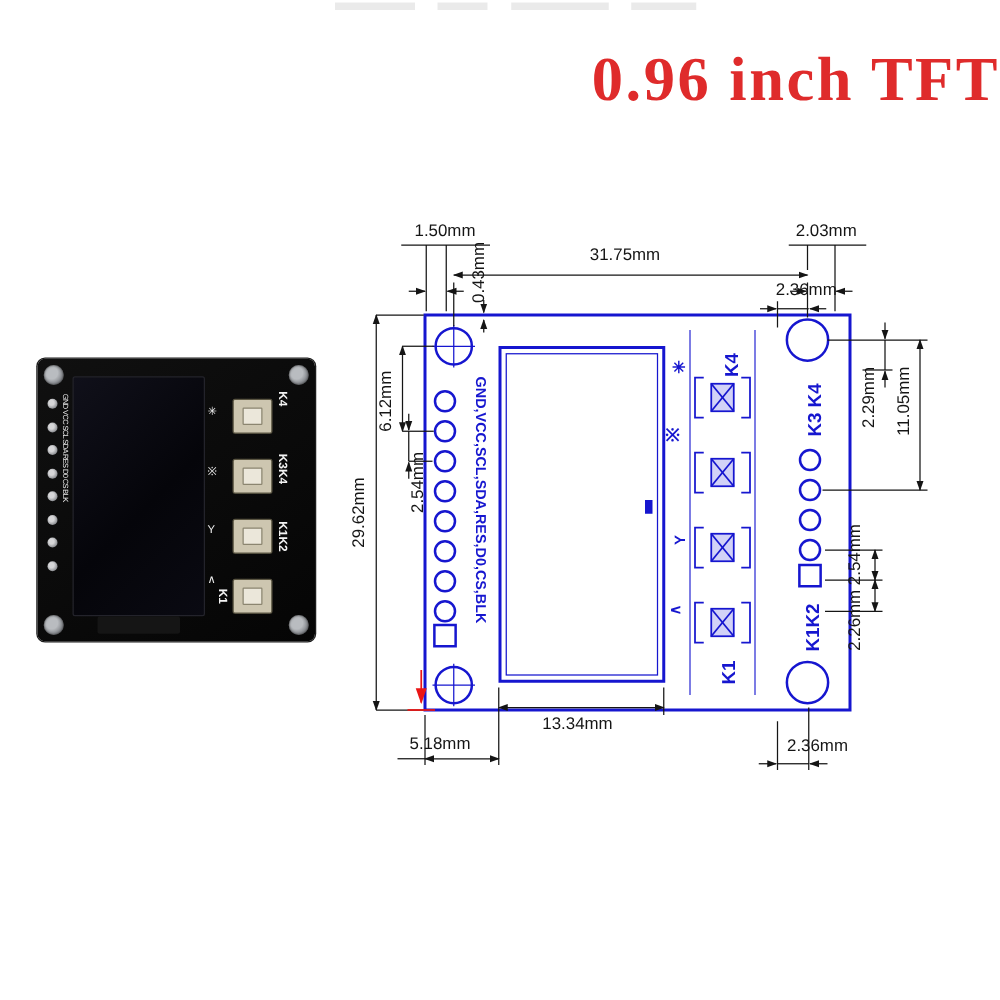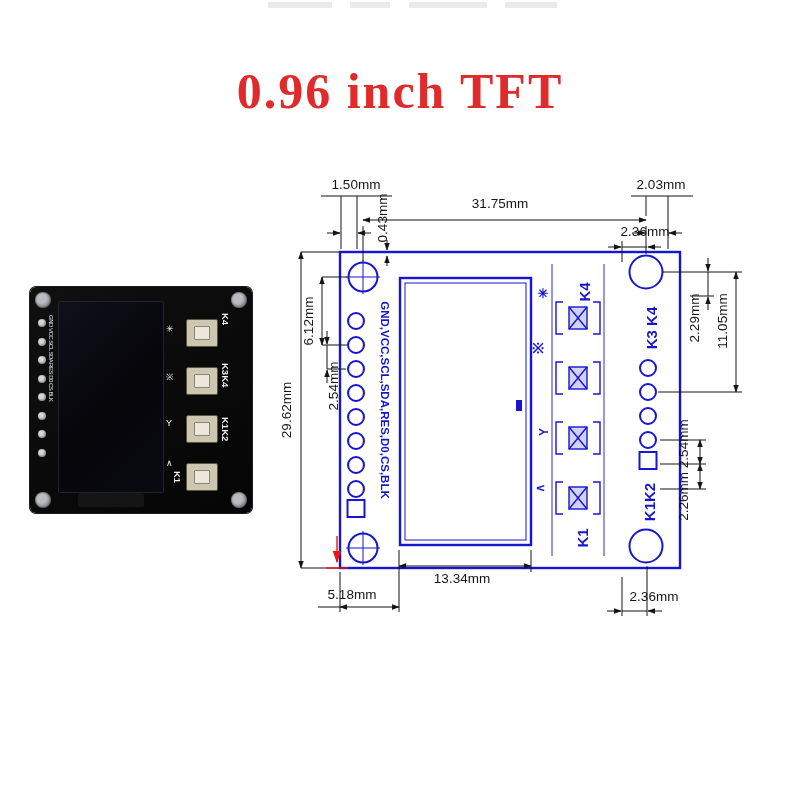--- a/index.html
+++ b/index.html
@@ -1,21 +1,21 @@
 <!DOCTYPE html>
 <html><head>
 <meta charset="utf-8">
 <style>
   html,body{margin:0;padding:0;background:#ffffff;}
   .canvas{position:relative;width:800px;height:800px;background:#ffffff;overflow:hidden;
           font-family:"Liberation Sans",sans-serif;}
   
-  .title{position:absolute;top:34px;left:0;width:800px;text-align:center;
+  .title{position:absolute;top:34px;left:0;width:800px;text-align:right;
          font-family:"Liberation Serif",serif;font-weight:700;font-size:50px;
-         letter-spacing:2px;color:#df2b2b;margin-top:28px;}
+         letter-spacing:2px;color:#df2b2b;}
   
   .wm{position:absolute;top:2px;left:268px;opacity:.55;}
   .wm span{display:inline-block;height:6px;background:#d9d9d9;margin-right:14px;vertical-align:top;}
   
   .photo{position:absolute;left:30px;top:287px;width:222px;height:226px;
          background:linear-gradient(145deg,#101010,#050505);border-radius:6px;
          box-shadow:0 0 0 1px #1c1c1c;}
   .hole{position:absolute;width:16px;height:16px;border-radius:50%;
         background:radial-gradient(circle at 40% 40%, #b9bcc0 0 35%, #7d8085 70%, #4a4c50 100%);
         box-shadow:inset 0 0 2px #2a2a2a;}

